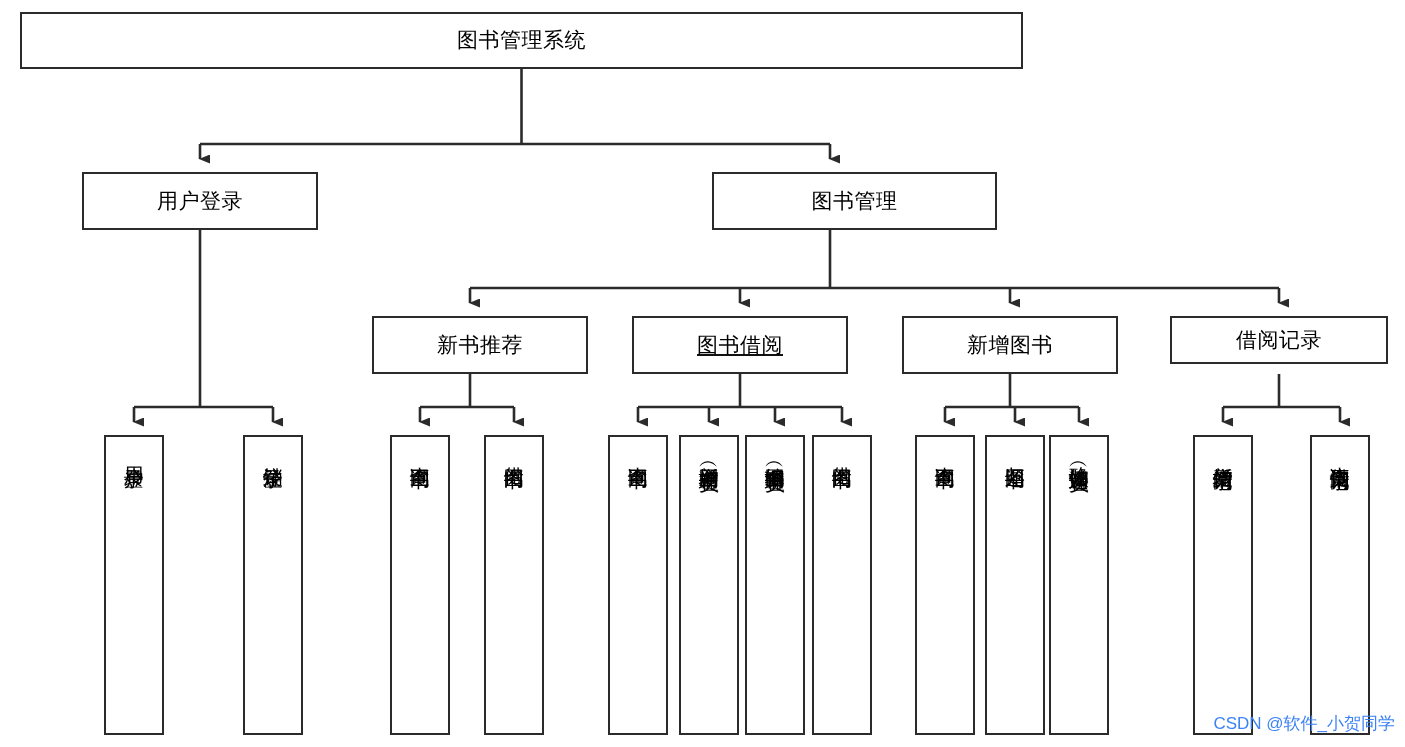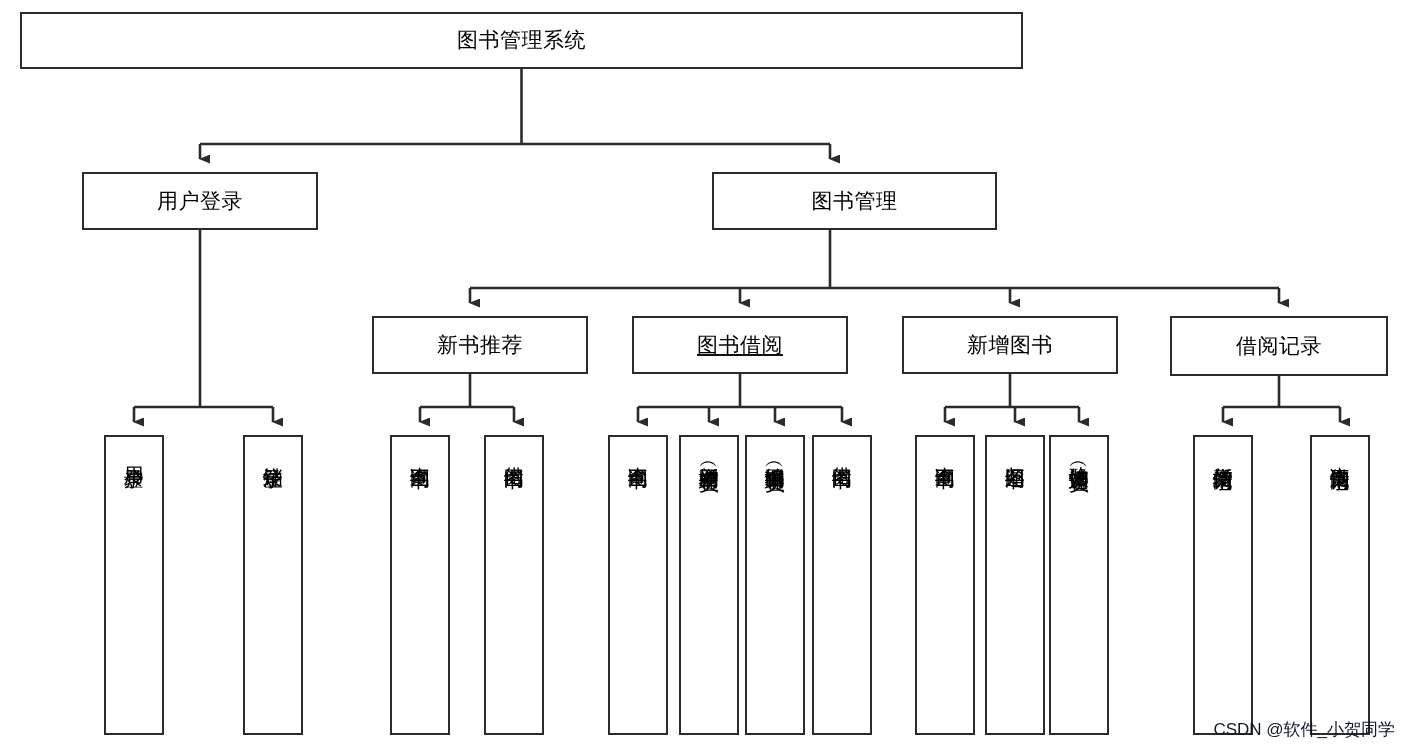--- a/index.html
+++ b/index.html
@@ -53,23 +53,23 @@
     writing-mode: vertical-rl;
     text-orientation: upright;
     font-size: 20px;
     line-height: 1.32;
     letter-spacing: 1px;
     white-space: nowrap;
   }
   #watermark {
     position: absolute;
     right: 10px;
-    bottom: 6px;
+    bottom: 12px;
     font-size: 17px;
-    color: #0f172a;
+    color: #3b82f6;
     z-index: 5;
     white-space: nowrap;
     text-align: center;
   }
 </style>
 </head>
 <body>
 
 <div id="canvas">
 
@@ -128,21 +128,21 @@
       </div>
       <div class="node" style="left: 362px; top: 316px; width: 216px; height: 58px; margin-left: 10px;">
         <span class="label">新书推荐</span>
       </div>
       <div class="node" style="left: 632px; top: 316px; width: 216px; height: 58px; text-decoration: underline;">
         <span class="label">图书借阅</span>
       </div>
       <div class="node" style="left: 902px; top: 316px; width: 216px; height: 58px;">
         <span class="label">新增图书</span>
       </div>
-      <div class="node" style="left: 1170px; top: 316px; width: 218px; height: 60px; align-items: center;">
+      <div class="node" style="left: 1170px; top: 316px; width: 218px; height: 48px; align-items: center;">
         <span class="label">借阅记录</span>
       </div>
       <div class="node vertical" style="left: 104px; top: 435px; width: 60px; height: 300px;">
         <span class="label">用户登录</span>
       </div>
       <div class="node vertical" style="left: 243px; top: 435px; width: 60px; height: 300px;">
         <span class="label">注销登录</span>
       </div>
       <div class="node vertical" style="left: 390px; top: 435px; width: 60px; height: 300px;">
         <span class="label">查询图书</span>

